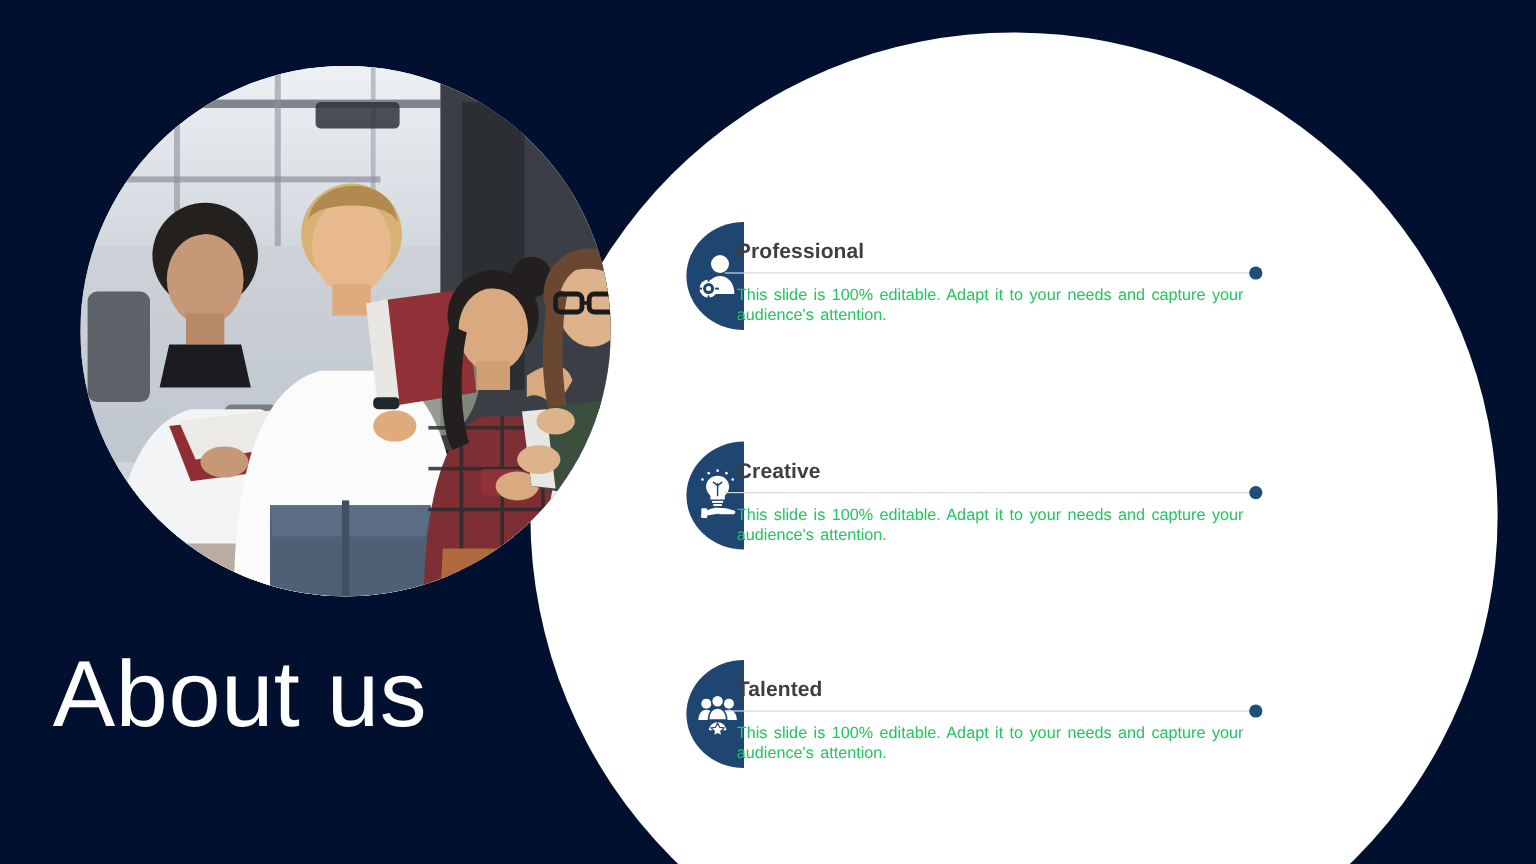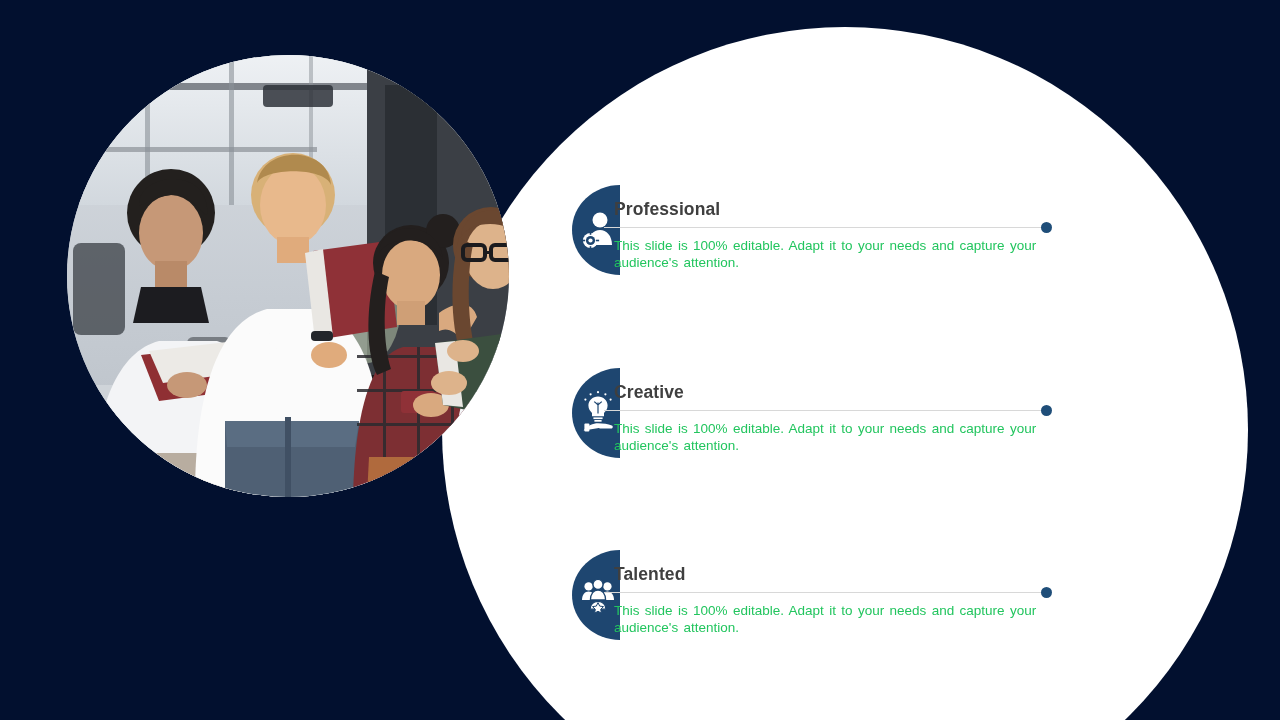--- a/index.html
+++ b/index.html
@@ -245,20 +245,21 @@
         <rect x="417" y="196" width="8" height="3" fill="#1b1b1e"></rect>
 
         <path d="M368 288 L442 278 L442 364 L376 350 Z" fill="#3b4f3f"></path>
         <path d="M368 288 L388 286 L396 352 L376 350 Z" fill="#e9e7e3"></path>
         <ellipse cx="382" cy="328" rx="18" ry="12" fill="#ddb38b"></ellipse>
         <ellipse cx="396" cy="296" rx="16" ry="11" fill="#ddb38b"></ellipse>
       </g>
     </svg>
   </div>
 
+  <div class="slide-title">About us</div>
 
   <div class="feature feature-1">
     <div class="badge">
       <svg viewBox="0 0 34 46" xmlns="http://www.w3.org/2000/svg">
         <circle cx="19" cy="13" r="7.5" fill="#ffffff"></circle>
         <path d="M7 38 C7 28.5 12.6 23 19 23 C25.4 23 31 28.5 31 38 Z" fill="#ffffff"></path>
         <g fill="#ffffff">
           <circle cx="9.5" cy="33.5" r="7.6"></circle>
         </g>
         <circle cx="9.5" cy="33.5" r="4.6" fill="#1e4670"></circle>

